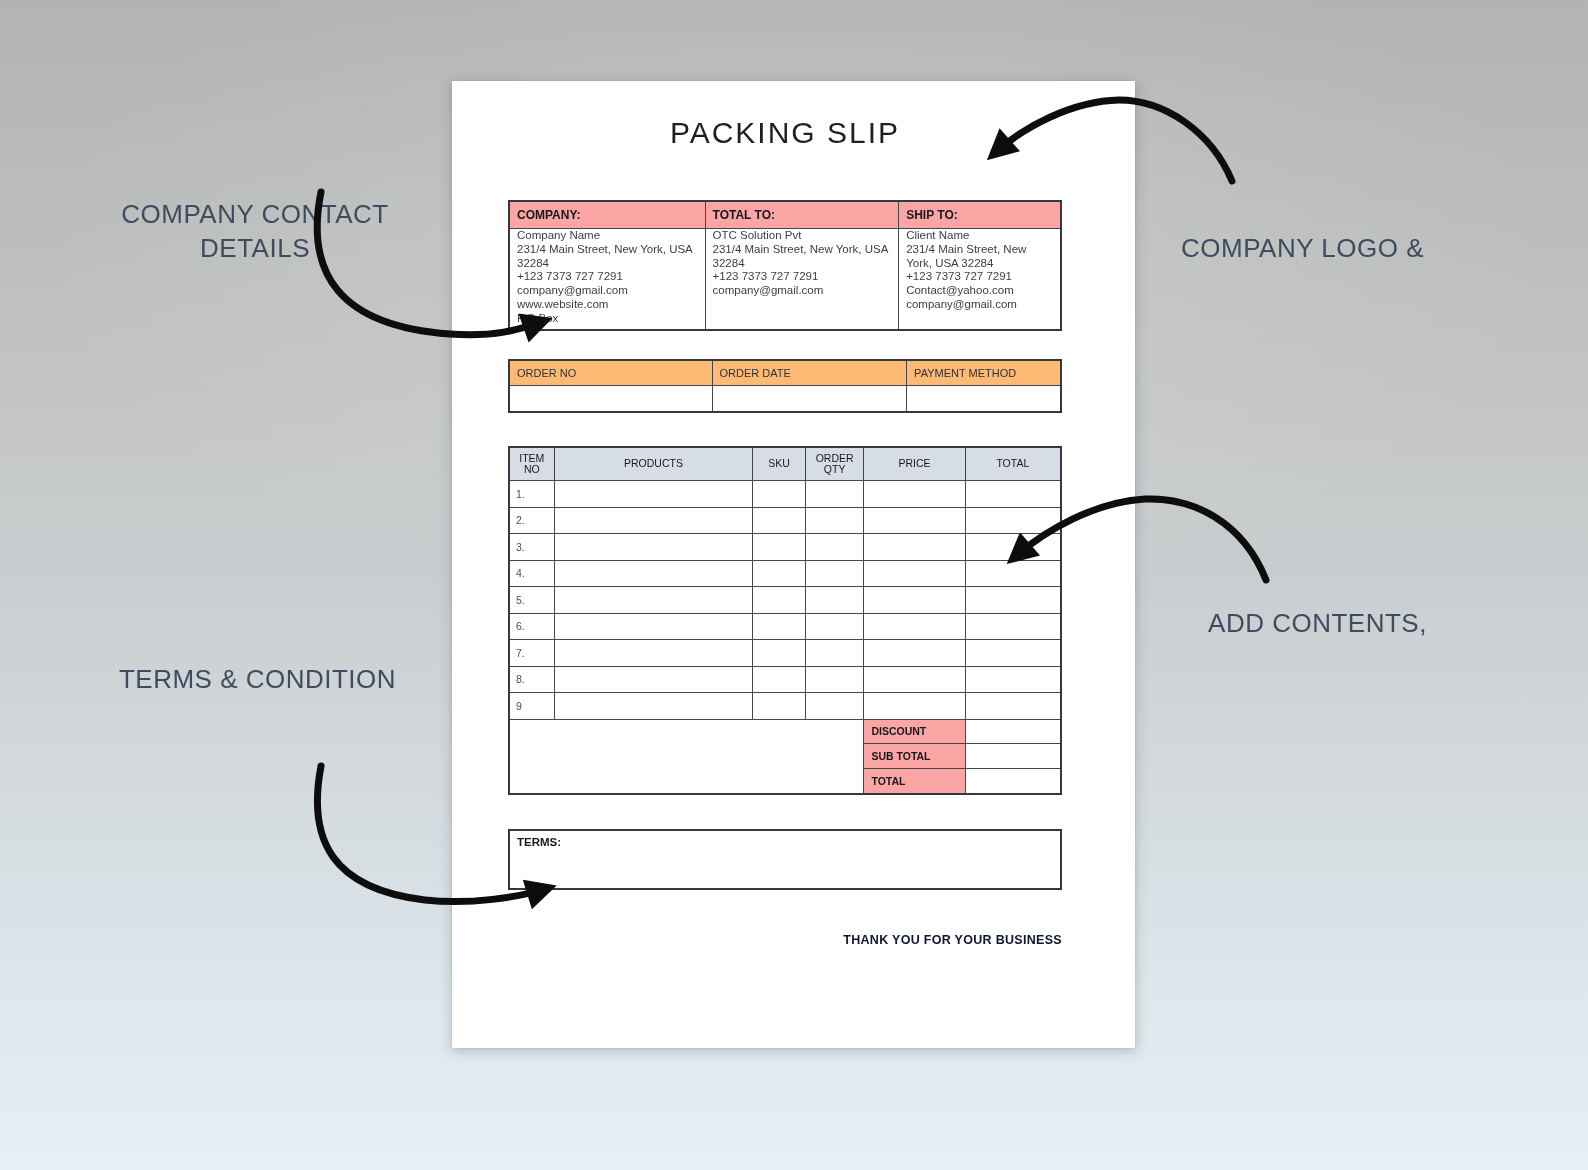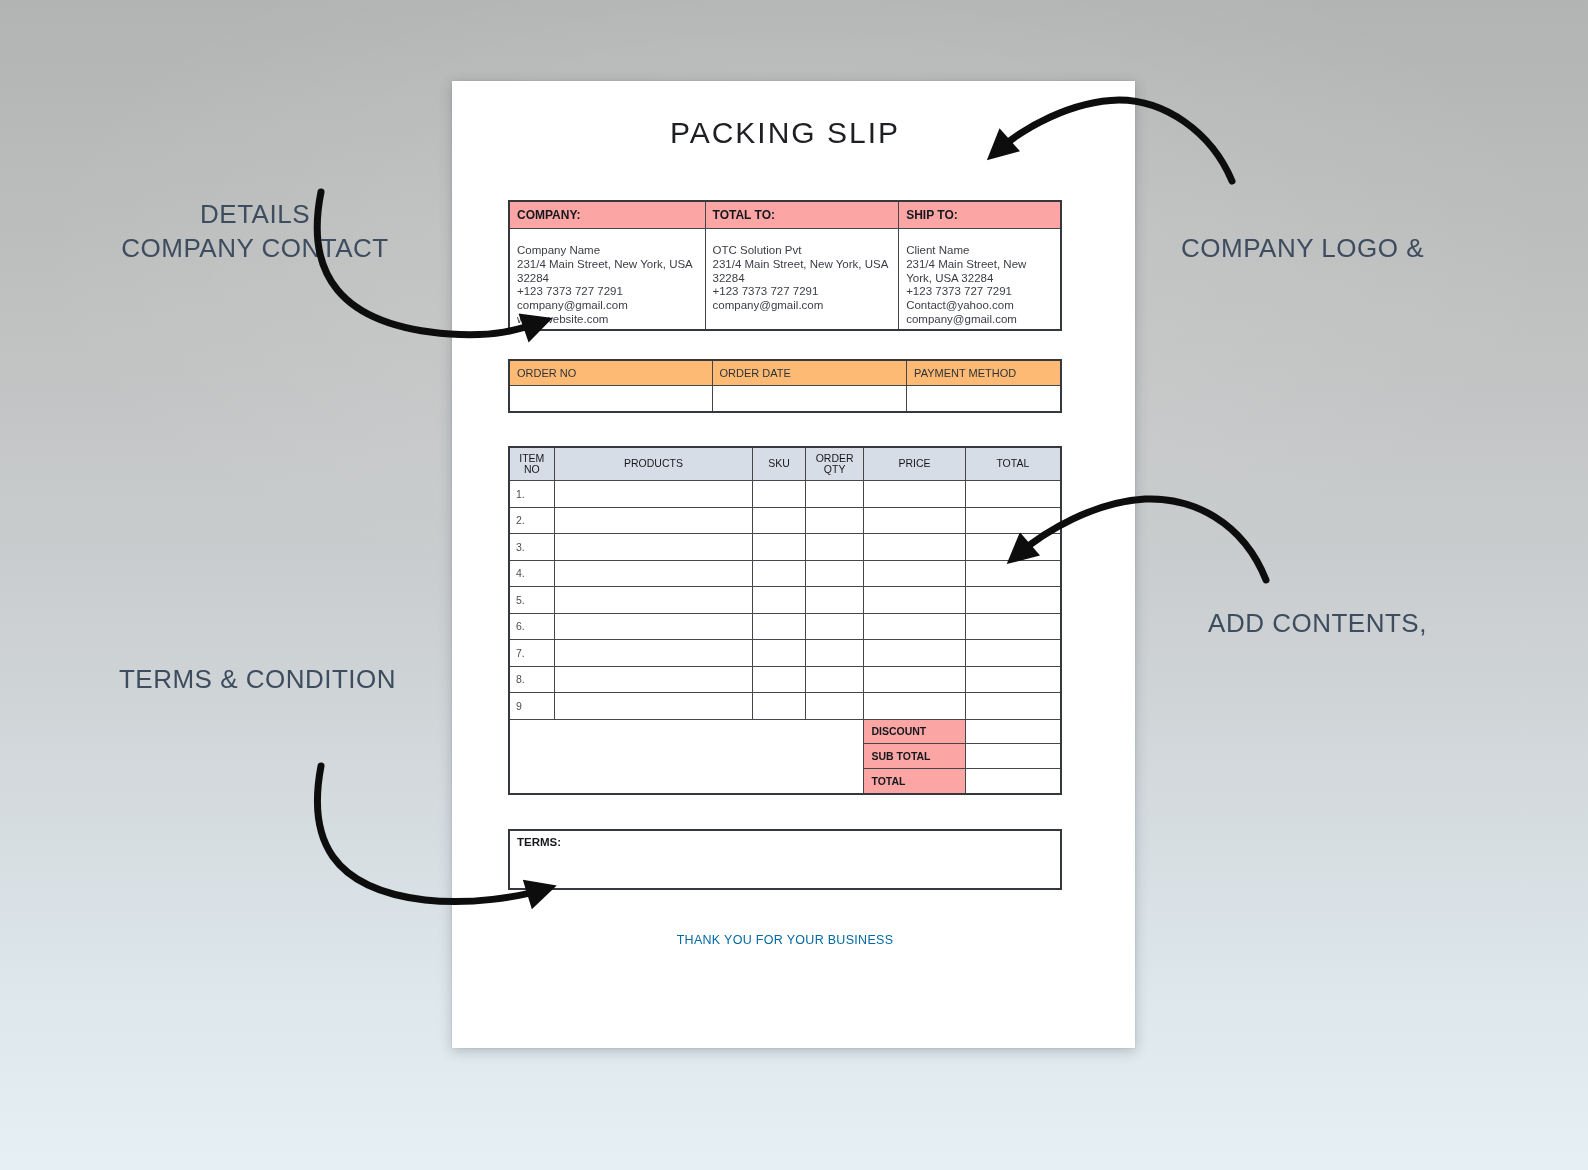--- a/index.html
+++ b/index.html
@@ -44,21 +44,21 @@
     border-right:1px solid #43474c; border-bottom:1px solid #43474c;
     padding:4px 7px; overflow:hidden;
   }
   .cell.last-col { border-right:none; }
   .cell.last-row { border-bottom:none; }
   .hdr { background:#fca5a5; font-weight:700; font-size:12px; color:#15181c; }
 
   
   #parties { top:119px; width:554px; height:131px; grid-template-columns:197fr 195fr 162fr; grid-template-rows:27px 1fr; }
   #parties .hdr { display:flex; align-items:center; }
-  #parties .body-cell { font-size:11.5px; line-height:13.8px; color:#3a3e44; padding-top:15px; }
+  #parties .body-cell { font-size:11.5px; line-height:13.8px; color:#3a3e44; padding-top:0; }
 
   
   #order-info { top:278px; width:554px; height:54px; grid-template-columns:204fr 196fr 154fr; grid-template-rows:25px 1fr; }
   #order-info .ohdr { background:#fdba74; font-size:11px; font-weight:400; color:#2e3237; display:flex; align-items:center; }
 
   
   #items { top:365px; width:554px; height:349px;
     grid-template-columns:45fr 200fr 53fr 59fr 102fr 95fr;
     grid-template-rows:33px repeat(9, 26.5fr) repeat(3, 24.5fr);
   }
@@ -70,33 +70,33 @@
   #items .rownum { font-size:10.5px; color:#4a4e54; display:flex; align-items:center; padding-left:6px; }
   #items .merged { grid-column:1 / 5; grid-row:11 / 14; border-right:1px solid #43474c; border-bottom:none; }
   #items .sum-lbl { background:#fca5a5; font-weight:700; font-size:10.5px; color:#15181c; display:flex; align-items:center; padding-left:7px; }
 
   
   #terms-box { position:absolute; left:56px; top:748px; width:554px; height:61px; border:2px solid #35383c; }
   #terms-label { font-weight:700; font-size:11.5px; color:#15181c; padding:5px 7px; }
 
   #footer-line {
     position:absolute; left:56px; top:852px; width:554px;
-    text-align:center; font-weight:400; font-size:12.5px;
-    letter-spacing:0.3px; color:#0369a1;
+    text-align:right; font-weight:700; font-size:12.5px;
+    letter-spacing:0.3px; color:#0f172a;
   }
 
   
   #arrows { position:absolute; left:0; top:0; width:1588px; height:1170px; pointer-events:none; }
 </style>
 </head>
 <body>
 
 <div class="ann" id="ann-contact">
+  <div>COMPANY CONTACT</div>
   <div>DETAILS</div>
-  <div>COMPANY CONTACT</div>
 </div>
 <div class="ann" id="ann-logo">
   <div>COMPANY LOGO &amp;</div>
 </div>
 <div class="ann" id="ann-contents">
   <div>ADD CONTENTS,</div>
 </div>
 <div class="ann" id="ann-terms">
   <div>TERMS &amp; CONDITION</div>
 </div>

